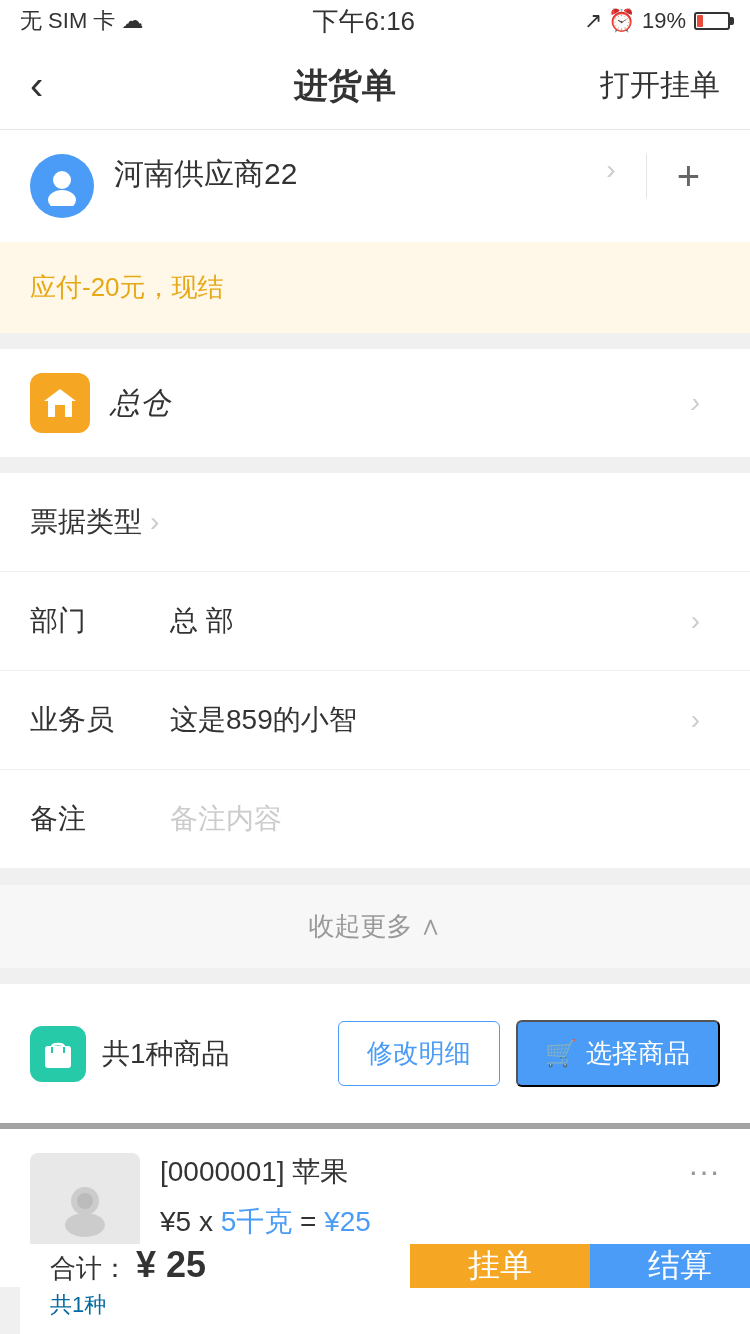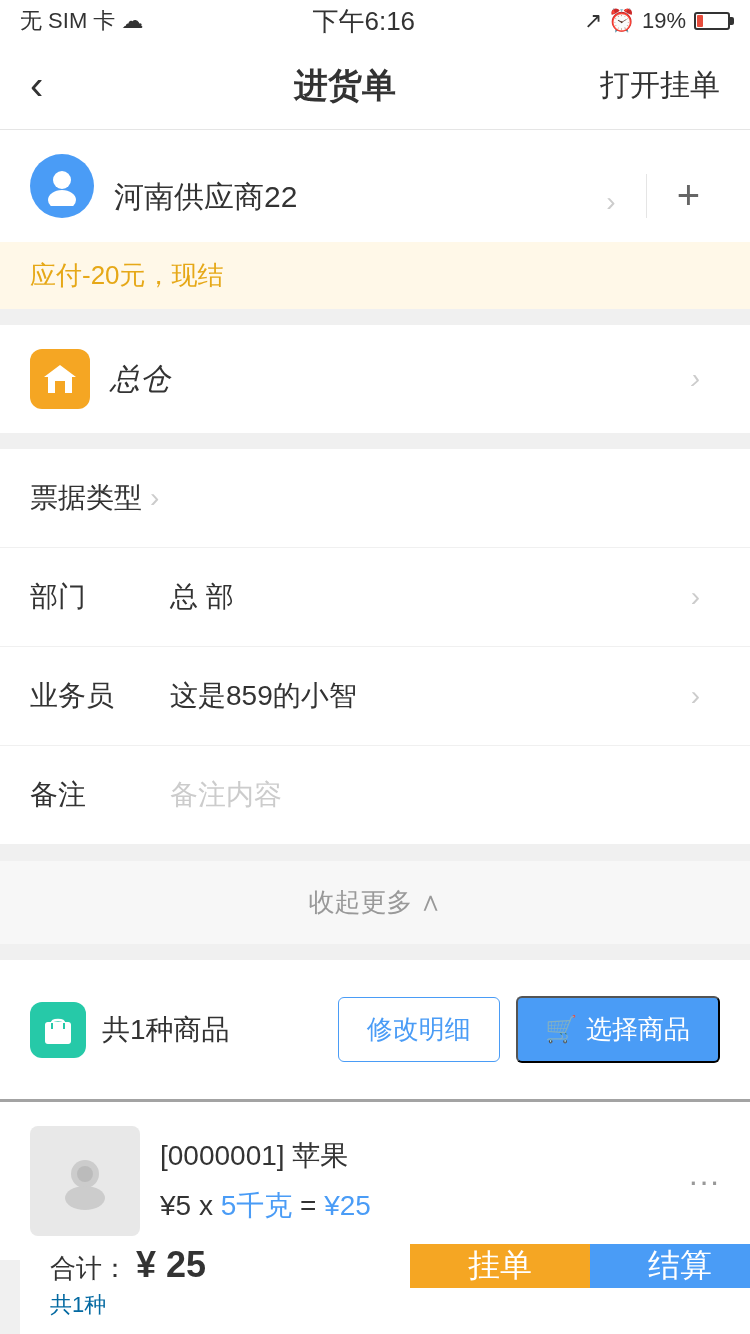--- a/index.html
+++ b/index.html
@@ -88,21 +88,21 @@
 
     
     .section {
       background: #fff;
       margin-bottom: 16px;
     }
 
     
     .supplier-row {
       display: flex;
-      align-items: flex-end;
+      align-items: flex-start;
       padding: 24px 30px;
       border-bottom: none;
     }
     .supplier-avatar {
       width: 64px;
       height: 64px;
       border-radius: 50%;
       background: #4a9cf6;
       display: flex;
       align-items: center;
@@ -131,21 +131,21 @@
     .plus-btn {
       font-size: 40px;
       color: #666;
       padding: 0 20px;
       cursor: pointer;
     }
 
     
     .payment-hint {
       background: #fff8e8;
-      padding: 16px 30px;
+      padding: 28px 30px;
       font-size: 26px;
       color: #e6a817;
     }
 
     
     .warehouse-row {
       display: flex;
       align-items: center;
       padding: 24px 30px;
       background: #fff;
@@ -248,24 +248,23 @@
       border-radius: 6px;
       cursor: pointer;
       display: flex;
       align-items: center;
       gap: 8px;
     }
 
     
     .product-item {
       display: flex;
-      align-items: center;
       padding: 24px 30px;
       background: #fff;
-      border-top: 3px solid #a3a3a3;
+      border-top: 6px solid #a3a3a3;
     }
     .product-thumb {
       width: 110px;
       height: 110px;
       background: #e8e8e8;
       border-radius: 8px;
       margin-right: 20px;
       flex-shrink: 0;
       display: flex;
       align-items: center;

